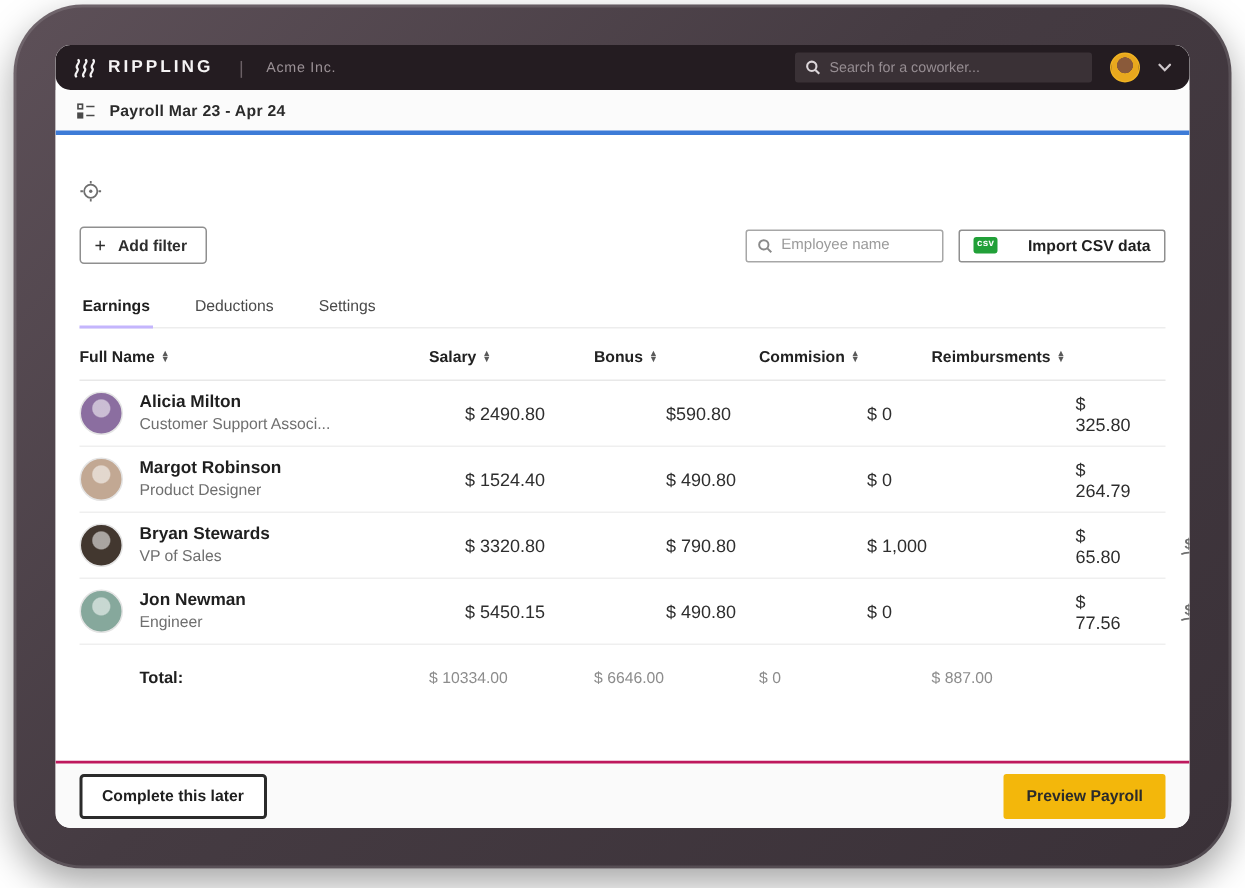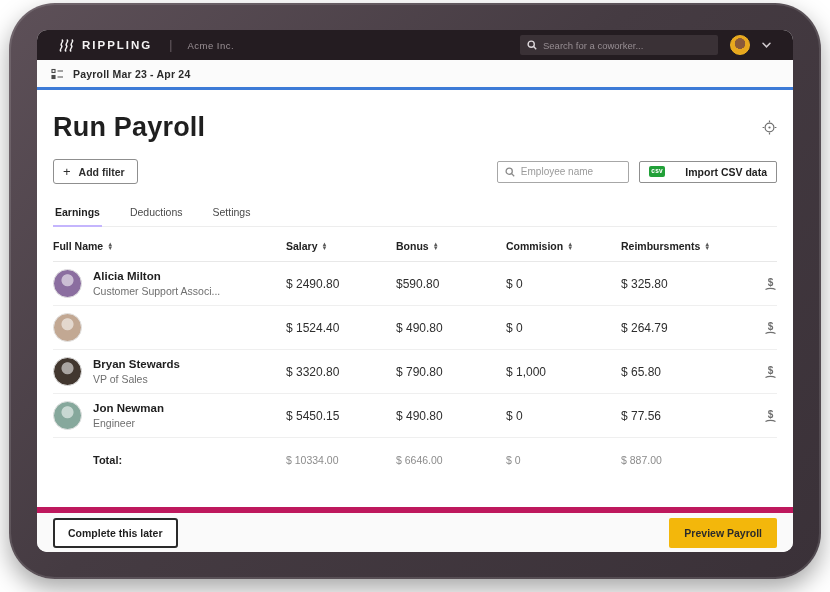--- a/index.html
+++ b/index.html
@@ -15,21 +15,21 @@
     padding:27px 28px 0 28px;
   }
   .screen {
     width:756px; height:522px; background:#ffffff; border-radius:10px;
     overflow:hidden; display:flex; flex-direction:column;
   }
 
   
   .topbar {
     height:30px; background:#241c21; display:flex; align-items:center;
-    padding:0 22px; flex:0 0 auto;
+    padding:0 12px; flex:0 0 auto;border-radius:10px;
   }
   .brand-wrap { display:flex; align-items:center; gap:7px; }
   .brand-logo { transform:skewX(-8deg); display:flex; }
   .brand-name { color:#f5f3f4; font-weight:bold; font-size:11.5px; letter-spacing:2px; }
   .brand-sep { color:#6b6066; font-size:12px; margin:0 8px 0 10px; }
   .company { color:#9b9196; font-size:9.5px; letter-spacing:.5px; }
   .topbar-right { margin-left:auto; display:flex; align-items:center; gap:12px; }
   .coworker-search {
     width:198px; height:20px; background:#3a3136; border-radius:2px;
     display:flex; align-items:center; padding:0 7px; gap:6px;
@@ -88,39 +88,39 @@
   .tab.active { font-weight:bold; color:#1f1f1f; border-bottom:2px solid #c4b5fd; margin-bottom:-1px; }
 
   
   .grid-row {
     display:grid; grid-template-columns:233px 110px 110px 115px 1fr 28px;
     align-items:center;
   }
   .thead { padding:13px 0 9px 0; border-bottom:1px solid #e8e8e8; }
   .th { font-size:10.5px; font-weight:bold; color:#222; display:flex; align-items:center; gap:4px; cursor:pointer; }
   .sort { display:inline-flex; flex-direction:column; line-height:4px; color:#5a5a5a; font-size:6px; }
-  .row { height:44px; border-bottom:1px solid #efefef; }
+  .row { height:44px; border-bottom:1px solid #efefef;gap:24px; }
   .person { display:flex; align-items:center; gap:11px; }
   .avatar {
     width:29px; height:29px; border-radius:50%; flex:0 0 auto;
     background:#9a9a9a;
     background-image:radial-gradient(circle at 50% 38%, rgba(255,255,255,.55) 0 26%, rgba(255,255,255,0) 30%);
     border:1px solid #e4e4e4;
   }
   .p-name { font-size:11.5px; font-weight:bold; color:#1f1f1f; line-height:1.35; }
   .p-title { font-size:10.5px; color:#6f6f6f; line-height:1.35; }
   .money { font-size:12px; color:#2e2e2e; }
   .dl-icon { color:#6f6f6f; cursor:pointer; display:flex; justify-content:flex-end; }
   .total-row { height:44px; }
   .total-label { font-size:11px; font-weight:bold; color:#1f1f1f; padding-left:40px; }
   .total-val { font-size:10.5px; color:#8c8c8c; }
 
   
   .footer {
-    flex:0 0 auto; height:45px; background:#fafafa; border-top:6px solid #be185d;
+    flex:0 0 auto; height:45px; background:#fafafa; border-top:2px solid #be185d;
     display:flex; align-items:center; justify-content:space-between; padding:0 16px;
   }
   .btn-later {
     background:#fff; border:2px solid #2b2b2b; border-radius:3px;
     font-size:10.5px; font-weight:bold; color:#1f1f1f; padding:7px 13px; cursor:pointer;
     font-family:"Liberation Sans", sans-serif;
   }
   .btn-preview {
     background:#f3b70b; border:none; border-radius:2px;
     font-size:10.5px; font-weight:bold; color:#2b2b2b; padding:9px 15px; cursor:pointer;
@@ -175,21 +175,20 @@
             <rect x="1" y="7.5" width="3" height="3" fill="#4a4a4a"></rect>
               <path d="M6.5 9 H12"></path>
           </svg>
         </span>
         <span class="crumb-label">Payroll Mar 23 - Apr 24</span>
       </div>
 
       <div class="content">
 
         <div class="page-head">
-          <div class="page-title">Run Payroll</div>
           <span class="gear-btn">
             <svg width="15" height="15" viewBox="0 0 15 15" fill="none" stroke="#6e6e6e" stroke-width="1.2">
               <circle cx="7.5" cy="7.5" r="4.4"></circle>
               <circle cx="7.5" cy="7.5" r="1.1" fill="#6e6e6e" stroke="none"></circle>
               <path d="M7.5 0.6 V2.3 M7.5 12.7 V14.4 M0.6 7.5 H2.3 M12.7 7.5 H14.4"></path>
             </svg>
           </span>
         </div>
 
         <div class="toolbar">
@@ -275,20 +274,24 @@
             <svg width="13" height="14" viewBox="0 0 13 14" fill="none" stroke="#6f6f6f" stroke-width="1.2">
               <text x="6.5" y="9" text-anchor="middle" font-size="10" font-weight="bold" fill="#6f6f6f" stroke="none" font-family="Liberation Sans, sans-serif">$</text>
               <path d="M1.5 12.5 C4 11 9 11 11.5 12.5"></path>
             </svg>
           </span>
         </div>
 
         <div class="grid-row row">
           <span class="person">
             <span class="avatar" style="background-color: rgb(194, 168, 147);"></span>
+            <span>
+              <div class="p-name">Margot Robinson</div>
+              <div class="p-title">Product Designer</div>
+            </span>
           </span>
           <span class="money">$ 1524.40</span>
           <span class="money">$ 490.80</span>
           <span class="money">$ 0</span>
           <span class="money">$ 264.79</span>
           <span class="dl-icon">
             <svg width="13" height="14" viewBox="0 0 13 14" fill="none" stroke="#6f6f6f" stroke-width="1.2">
               <text x="6.5" y="9" text-anchor="middle" font-size="10" font-weight="bold" fill="#6f6f6f" stroke="none" font-family="Liberation Sans, sans-serif">$</text>
               <path d="M1.5 12.5 C4 11 9 11 11.5 12.5"></path>
             </svg>

